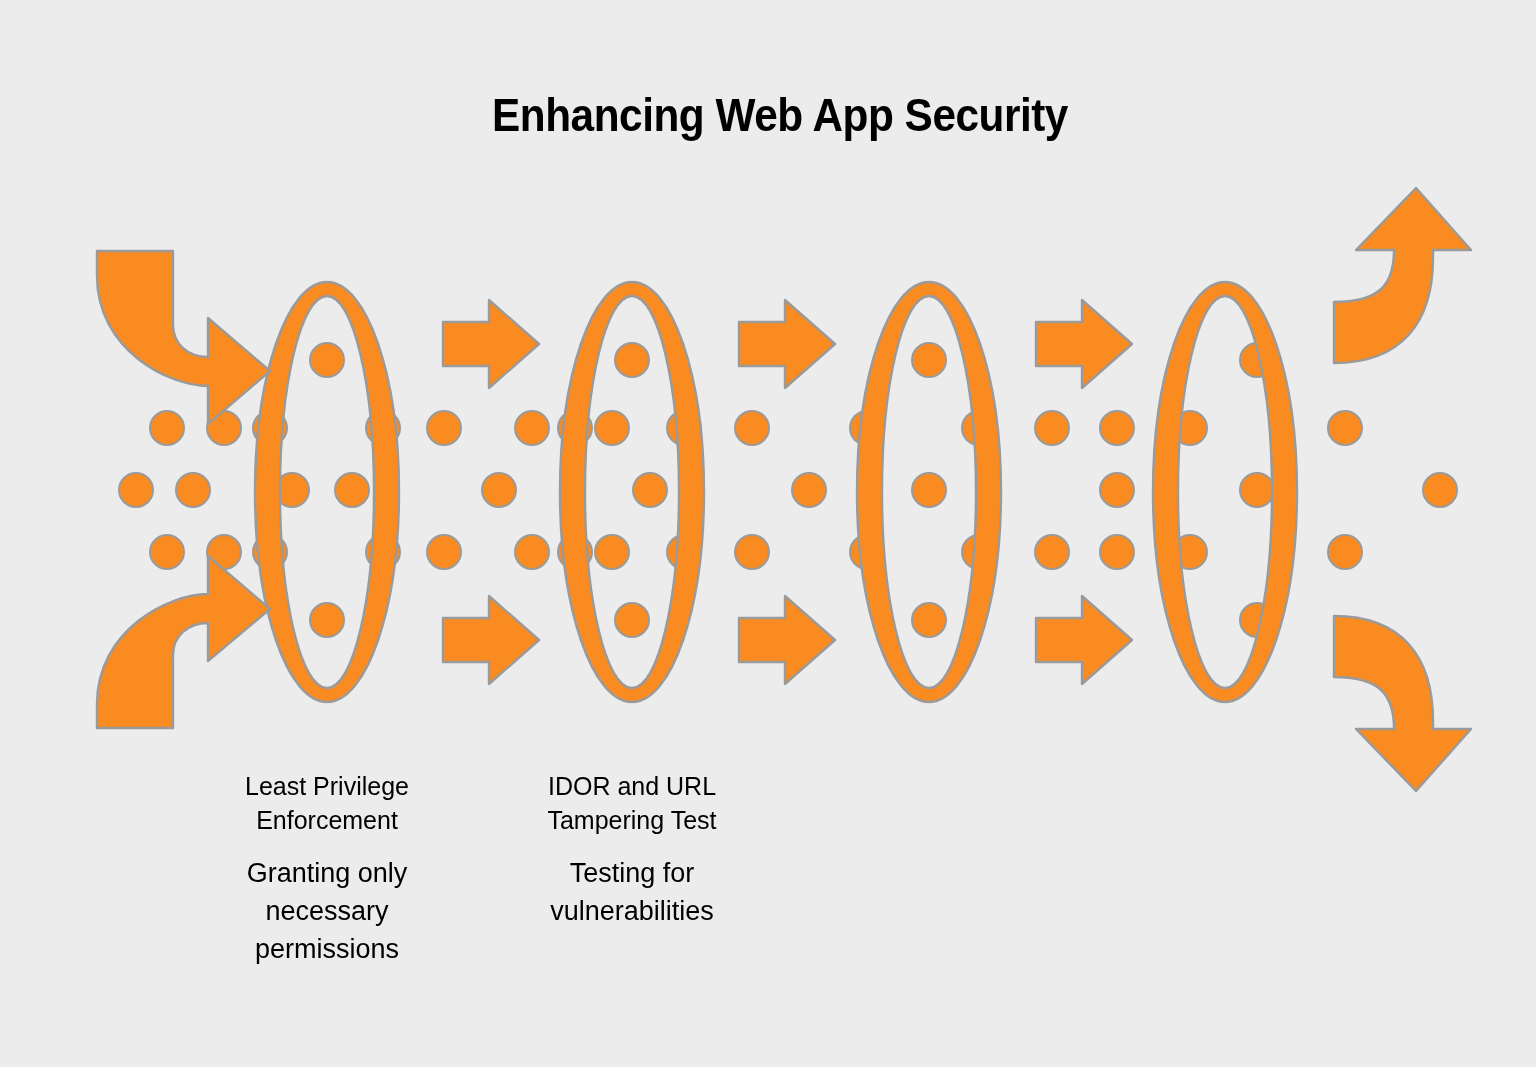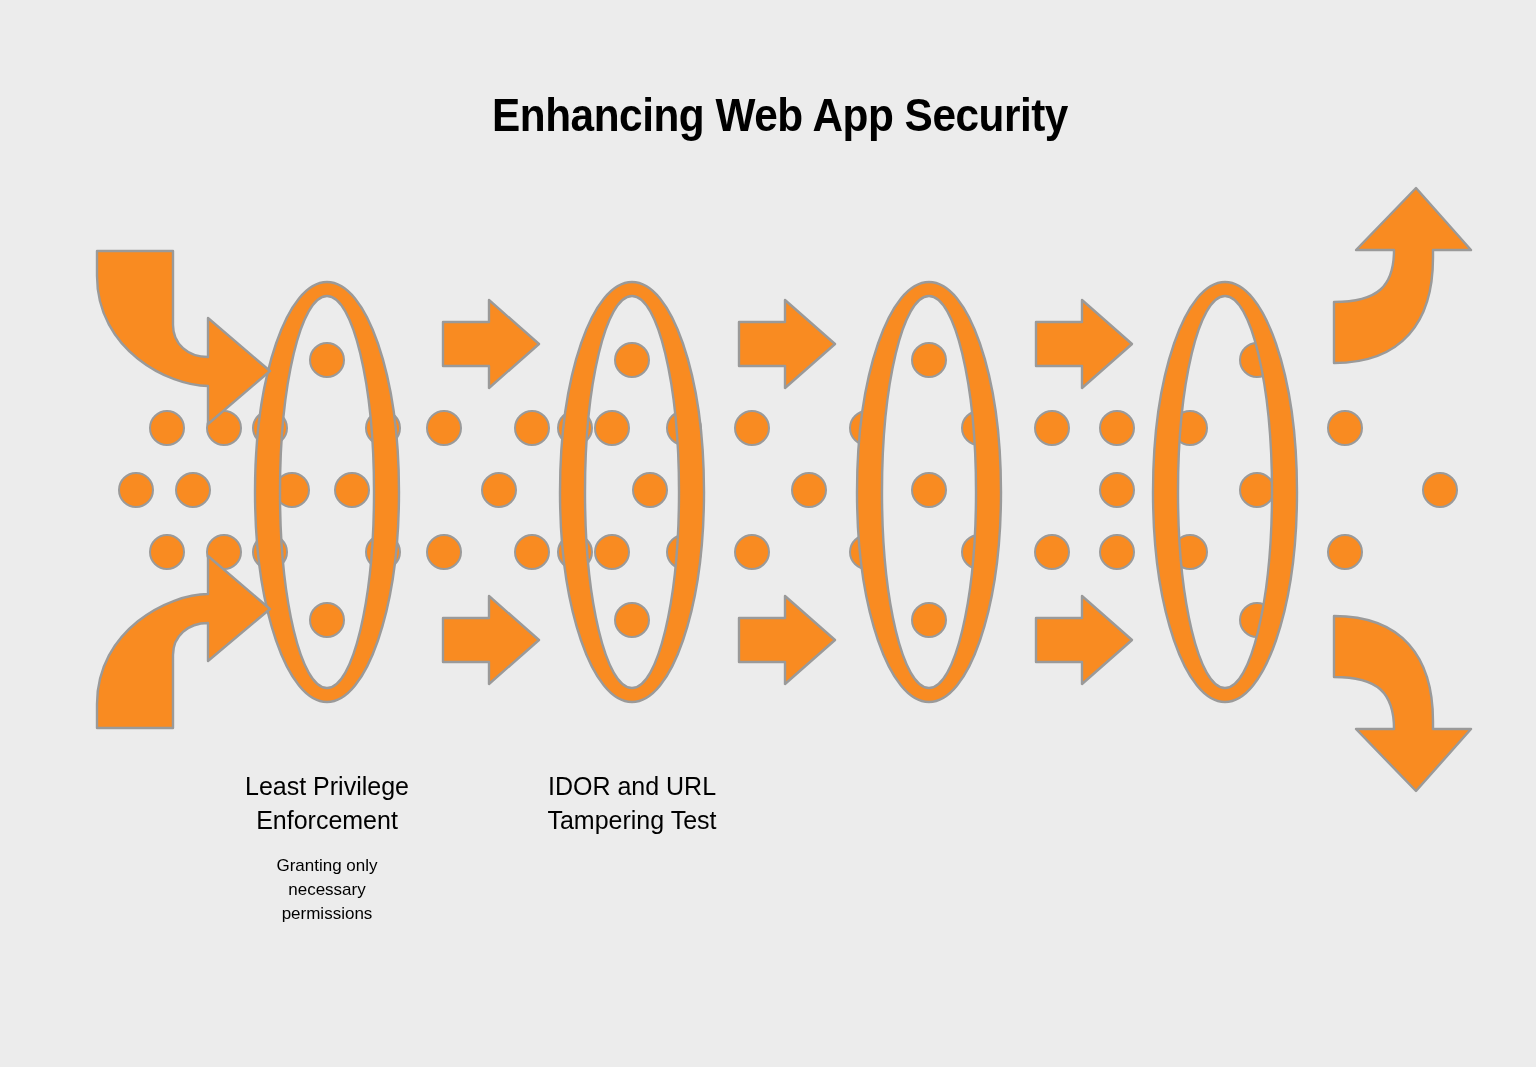--- a/index.html
+++ b/index.html
@@ -39,21 +39,21 @@
     text-align: center;
     color: #000000;
   }
   .stage-title {
     font-size: 25px;
     line-height: 1.35;
     font-weight: normal;
     white-space: pre-line;
   }
   .stage-desc {
-    font-size: 17px;
+    font-size: 27px;
     line-height: 1.42;
     font-weight: normal;
     white-space: pre-line;
     margin-top: 16px;
   }
   svg { display: block; }
 </style>
 </head>
 <body>
 
@@ -270,17 +270,19 @@
     <div class="stage-title">Least Privilege
 Enforcement</div>
     <div class="stage-desc">Granting only
 necessary
 permissions</div>
   </div>
 
   <div class="stage-label" style="left:470px; top:770px; width:300px;text-align:center;">
     <div class="stage-title">IDOR and URL
 Tampering Test</div>
+    <div class="stage-desc">Testing for
+vulnerabilities</div>
   </div>
 
 
 
 </div>
 
 </body></html>

